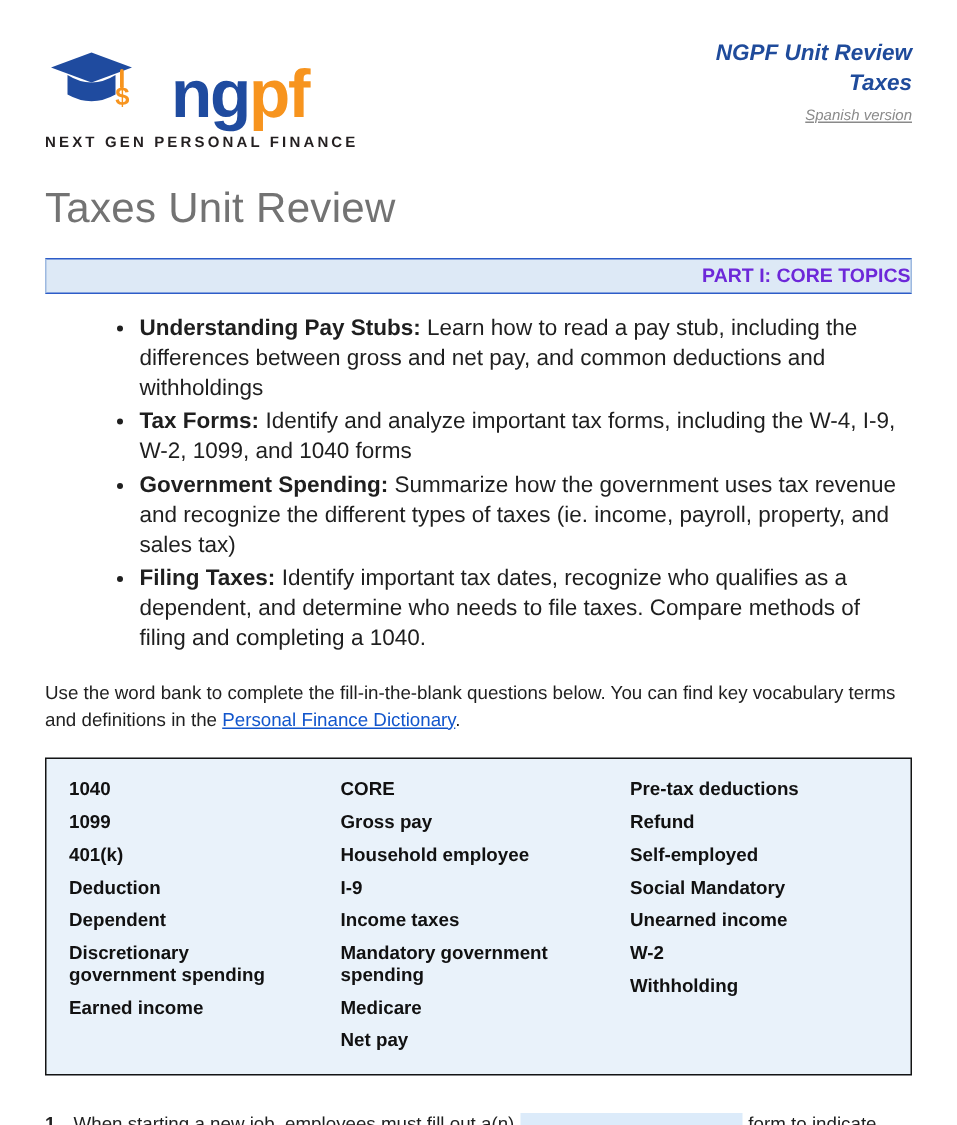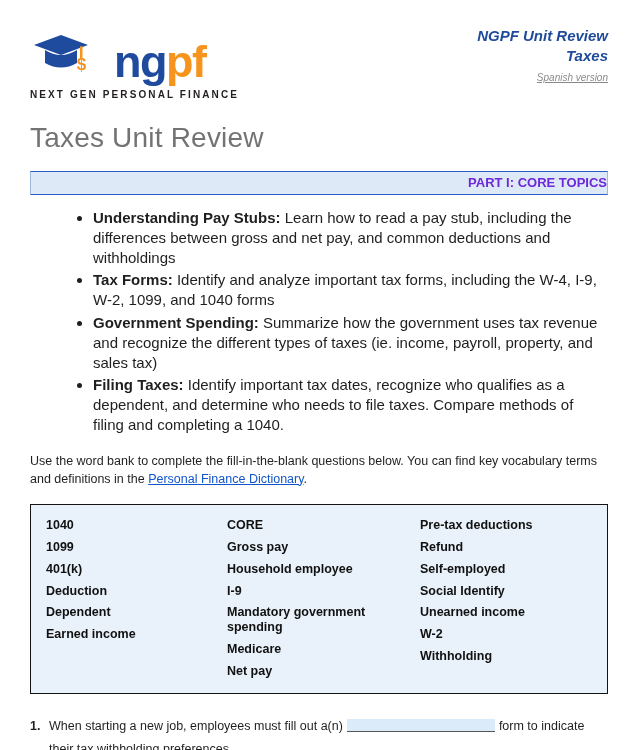--- a/index.html
+++ b/index.html
@@ -113,36 +113,38 @@
 
   <p class="intro"><span>Use the word bank to complete the fill-in-the-blank questions below. You can find key vocabulary terms and definitions in the </span><a class="doc-link">Personal Finance Dictionary</a><span>.</span></p>
 
   <div class="word-bank">
     <div class="wb-col">
         <div class="wb-item">1040</div>
         <div class="wb-item">1099</div>
         <div class="wb-item">401(k)</div>
         <div class="wb-item">Deduction</div>
         <div class="wb-item">Dependent</div>
+        <div class="wb-item">Discretionary government spending</div>
         <div class="wb-item">Earned income</div>
       </div>
     <div class="wb-col">
         <div class="wb-item">CORE</div>
         <div class="wb-item">Gross pay</div>
         <div class="wb-item">Household employee</div>
         <div class="wb-item">I-9</div>
+        <div class="wb-item">Income taxes</div>
         <div class="wb-item">Mandatory government spending</div>
         <div class="wb-item">Medicare</div>
         <div class="wb-item">Net pay</div>
       </div>
     <div class="wb-col">
         <div class="wb-item">Pre-tax deductions</div>
         <div class="wb-item">Refund</div>
         <div class="wb-item">Self-employed</div>
-        <div class="wb-item">Social Identify</div>
+        <div class="wb-item">Social Mandatory</div>
         <div class="wb-item">Unearned income</div>
         <div class="wb-item">W-2</div>
         <div class="wb-item">Withholding</div>
       </div>
   </div>
 
   <div class="questions">
     <div class="q">
       <span class="q-num">1.</span>
       <span class="q-body"><span>When starting a new job, employees must fill out a(n)</span><span class="blank"></span><span>form to indicate their tax withholding preferences.</span></span>

